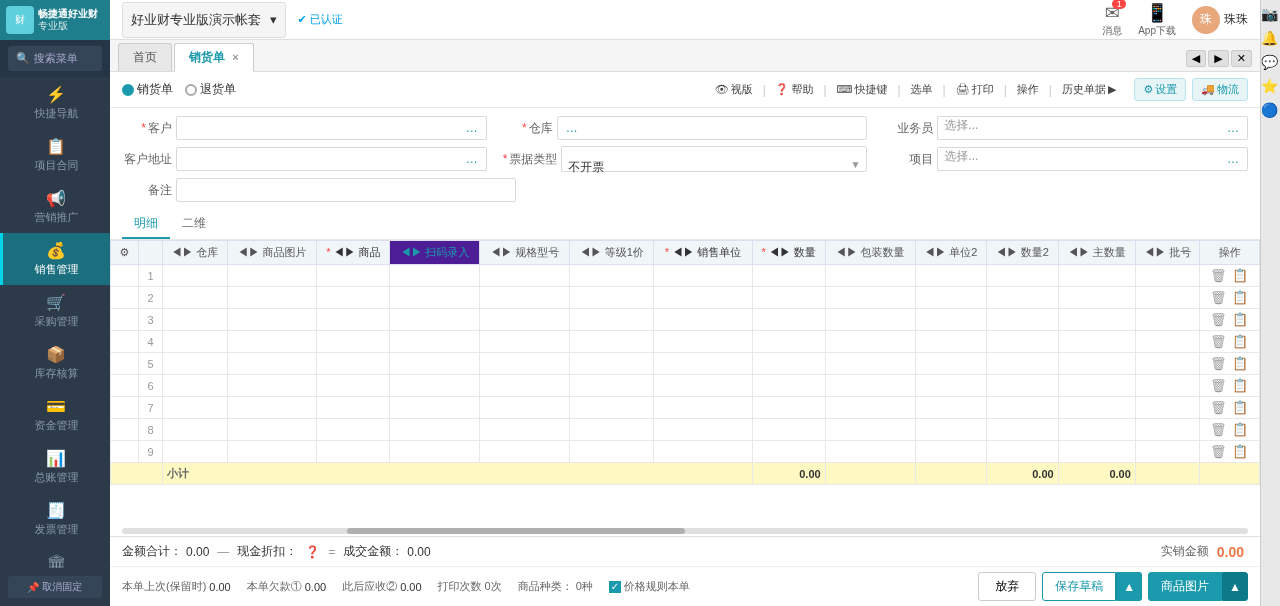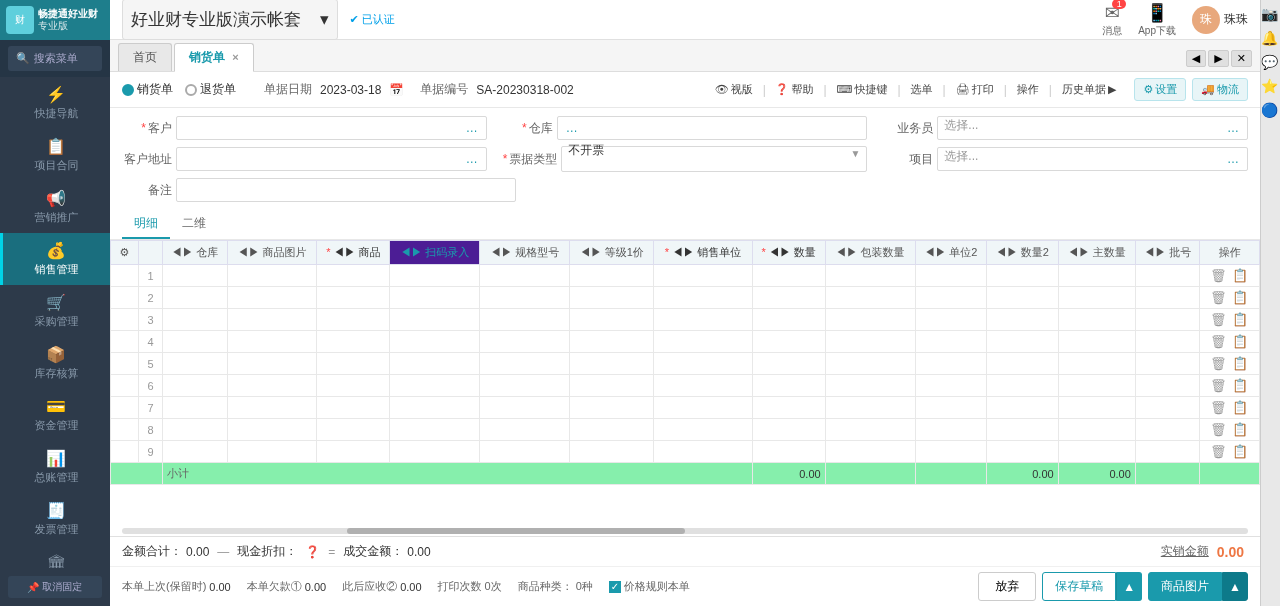--- a/index.html
+++ b/index.html
@@ -16,21 +16,21 @@
     .sidebar-item.active { background: #1a6e7e; color: #fff; border-left: 3px solid #00d4e8; }
     .sidebar-item-icon { font-size: 16px; }
     .sidebar-bottom { padding: 8px; }
     .sidebar-cancel-btn { width: 100%; background: #344558; border: none; color: #aac; padding: 4px; border-radius: 3px; font-size: 10px; cursor: pointer; display: flex; align-items: center; justify-content: center; gap: 2px; }
 
     
     .main { flex: 1; display: flex; flex-direction: column; height: 606px; overflow: hidden; }
 
     
     .topbar { height: 40px; background: #fff; border-bottom: 1px solid #e0e0e0; display: flex; align-items: center; padding: 0 12px; gap: 12px; flex-shrink: 0; }
-    .company-select { background: #f5f5f5; border: 1px solid #ddd; padding: 8px 8px; border-radius: 3px; font-size: 17px; color: #333; cursor: pointer; display: flex; align-items: center; gap: 19px; min-width: 160px; }
+    .company-select { background: #f5f5f5; border: 1px solid #ddd; padding: 8px 8px; border-radius: 3px; font-size: 13px; color: #333; cursor: pointer; display: flex; align-items: center; gap: 9px; min-width: 160px; }
     .certified-badge { color: #00a0e9; font-size: 11px; display: flex; align-items: center; gap: 3px; }
     .topbar-right { margin-left: auto; display: flex; align-items: center; gap: 16px; }
     .topbar-icon-btn { display: flex; flex-direction: column; align-items: center; font-size: 10px; color: #666; cursor: pointer; position: relative; }
     .topbar-icon-btn .icon { font-size: 18px; }
     .badge { position: absolute; top: -3px; right: -4px; background: #f44; color: white; border-radius: 8px; font-size: 9px; padding: 0 3px; min-width: 14px; text-align: center; }
     .user-avatar { width: 28px; height: 28px; background: #e8a87c; border-radius: 50%; display: flex; align-items: center; justify-content: center; font-size: 12px; color: white; }
 
     
     .tabbar { height: 32px; background: #f5f5f5; border-bottom: 1px solid #ddd; display: flex; align-items: flex-end; padding: 0 8px; flex-shrink: 0; gap: 2px; }
     .tab { padding: 5px 14px; background: #e8e8e8; border: 1px solid #ccc; border-bottom: none; border-radius: 3px 3px 0 0; font-size: 12px; cursor: pointer; color: #555; }
@@ -57,55 +57,55 @@
 
     
     .fields-container { padding: 8px 12px; display: flex; flex-direction: column; gap: 6px; flex-shrink: 0; }
     .field-row { display: flex; align-items: center; gap: 16px; }
     .field-group { display: flex; align-items: center; gap: 4px; flex: 1; }
     .field-label { color: #666; white-space: nowrap; font-size: 12px; min-width: 50px; text-align: right; }
     .field-label.required::before { content: '*'; color: #f44; margin-right: 2px; }
     .field-input { flex: 1; height: 24px; border: 1px solid #d9d9d9; border-radius: 2px; padding: 0 6px; font-size: 12px; background: #fff; display: flex; align-items: center; position: relative; }
     .field-input-text { flex: 1; min-height: 22px; }
     .field-ellipsis { color: #1a9aac; cursor: pointer; padding: 0 2px; font-size: 12px; }
-    .field-select { height: 24px; border: 1px solid #d9d9d9; border-radius: 2px; padding: 12px 6px; font-size: 12px; background: #fff; min-width: 120px; display: flex; align-items: flex-end; justify-content: space-between; }
+    .field-select { height: 24px; border: 1px solid #d9d9d9; border-radius: 2px; padding: 12px 6px; font-size: 12px; background: #fff; min-width: 120px; display: flex; align-items: flex-start; justify-content: space-between; }
     .field-select-arrow { color: #999; font-size: 10px; }
     .note-row { display: flex; align-items: center; gap: 4px; }
     .note-input { flex: 1; max-width: 320px; height: 24px; border: 1px solid #d9d9d9; border-radius: 2px; padding: 0 6px; font-size: 12px; }
 
     
     .table-section { flex: 1; overflow: hidden; display: flex; flex-direction: column; }
     .table-tabs { display: flex; padding: 0 12px; border-bottom: 1px solid #e8e8e8; flex-shrink: 0; }
     .table-tab { padding: 5px 12px; cursor: pointer; font-size: 12px; color: #666; border-bottom: 2px solid transparent; }
     .table-tab.active { color: #1a9aac; border-bottom: 2px solid #1a9aac; font-weight: 500; }
 
     
     .data-table-wrapper { flex: 1; overflow: auto; }
     .data-table { width: 100%; border-collapse: collapse; font-size: 11px; }
     .data-table th { background: #f0f6f8; border: 1px solid #dde; padding: 4px 4px; text-align: center; white-space: nowrap; font-weight: normal; color: #555; position: sticky; top: 0; z-index: 2; }
     .data-table th.required { color: #333; }
     .data-table th.required::before { content: '*'; color: #f44; }
     .data-table th.active-col { background: #4c1d95; color: #1a9aac; }
     .data-table td { border: 1px solid #e8e8e8; padding: 3px 4px; height: 22px; }
     .col-settings { width: 28px; background: #f0f6f8; }
     .col-num { width: 24px; text-align: center; color: #999; }
-    .subtotal-row td { background: #86efac; font-weight: 400; }
+    .subtotal-row td { background: #fef9c3; font-weight: 700; }
     .subtotal-label { padding: 3px 8px; color: #666; }
 
     
     .row-actions { display: flex; gap: 2px; justify-content: center; }
     .row-action-btn { background: none; border: none; cursor: pointer; color: #999; font-size: 13px; padding: 0 2px; }
 
     
     .footer { background: #fff; border-top: 1px solid #e0e0e0; flex-shrink: 0; }
     .footer-top { padding: 6px 12px; display: flex; align-items: center; gap: 8px; font-size: 12px; border-bottom: 1px solid #f0f0f0; }
     .footer-amount { display: flex; align-items: center; gap: 4px; }
     .amount-val { color: #333; font-weight: 500; }
     .footer-right { margin-left: auto; display: flex; align-items: center; gap: 4px; }
-    .actual-amount-label { color: #666; text-decoration: underline; }
+    .actual-amount-label { color: #666; }
     .actual-amount-val { color: #e74; font-size: 14px; font-weight: 600; padding: 0 4px; }
     .footer-bottom { padding: 5px 12px; display: flex; align-items: center; gap: 16px; font-size: 11px; color: #666; }
     .footer-stat { display: flex; align-items: center; gap: 3px; }
     .footer-actions { margin-left: auto; display: flex; gap: 6px; }
     .btn-abandon { background: #fff; border: 1px solid #ccc; padding: 5px 16px; border-radius: 3px; font-size: 12px; cursor: pointer; }
     .btn-save-draft { background: #fff; border: 1px solid #1a9aac; color: #1a9aac; padding: 5px 12px; border-radius: 3px 0 0 3px; font-size: 12px; cursor: pointer; }
     .btn-save-draft-arrow { background: #1a9aac; border: 1px solid #1a9aac; color: white; padding: 5px 6px; border-radius: 0 3px 3px 0; font-size: 12px; cursor: pointer; border-left: 1px solid #168a9a; }
     .btn-save-new { background: #1a9aac; border: 1px solid #1a9aac; color: white; padding: 5px 12px; border-radius: 3px 0 0 3px; font-size: 12px; cursor: pointer; }
     .btn-save-new-arrow { background: #0d7a8a; border: 1px solid #0d7a8a; color: white; padding: 5px 6px; border-radius: 0 3px 3px 0; font-size: 12px; cursor: pointer; border-left: 1px solid #0d7a8a; }
     .btn-group { display: flex; }
@@ -240,27 +240,20 @@
       <div class="radio-group">
         <label class="radio-item">
           <div class="radio-dot checked"></div>
           <span>销货单</span>
         </label>
         <label class="radio-item">
           <div class="radio-dot"></div>
           <span>退货单</span>
         </label>
       </div>
-      <div class="form-meta">
-        <span class="form-meta-label">单据日期</span>
-        <span class="form-meta-value">2023-03-18</span>
-        <span style="cursor:pointer;color:#aaa;">📅</span>
-        <span class="form-meta-label" style="margin-left:8px;">单据编号</span>
-        <span class="form-meta-value">SA-20230318-002</span>
-      </div>
       <div class="toolbar-right">
         <button class="toolbar-btn">
           <span>👁</span>
           <span>视版</span>
         </button>
         <span class="toolbar-separator">|</span>
         <button class="toolbar-btn">
           <span>❓</span>
           <span>帮助</span>
         </button>

